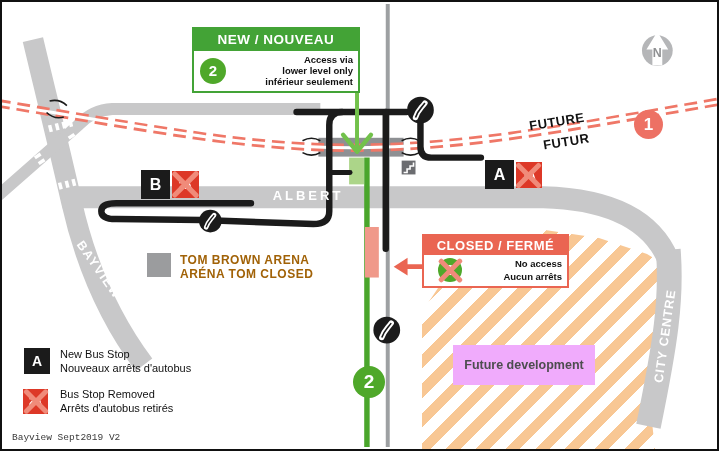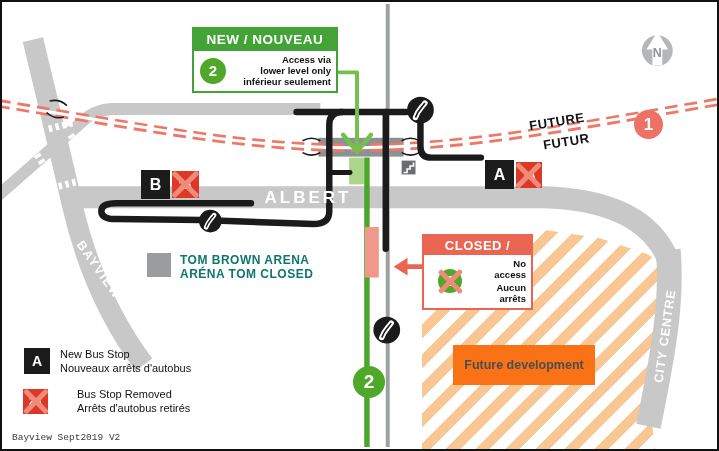--- a/index.html
+++ b/index.html
@@ -8,24 +8,24 @@
   .abs{position:absolute;}
   
   .hatch{position:absolute;inset:0;
     background:repeating-linear-gradient(135deg,#f8c794 0 10px,#ffffff 10px 21px);
     clip-path:polygon(543px 228px,597px 236px,645px 252px,671px 268px,664px 330px,650px 420px,
                       653px 447px,420px 447px,420px 310px,438px 283px,490px 253px);}
   svg.layer{position:absolute;left:0;top:0;width:715px;height:447px;}
   
   .infobox{position:absolute;background:#fff;box-sizing:border-box;}
   .infobox .hdr{color:#fff;font-weight:bold;text-align:center;}
-  .newbox{left:190px;top:25px;width:146px;border:2px solid #43a336;}
+  .newbox{left:190px;top:25px;width:168px;border:2px solid #43a336;}
   .newbox .hdr{background:#43a336;font-size:13.5px;line-height:22px;height:22px;letter-spacing:.5px;}
   .newbox .bodyrow{display:flex;align-items:center;padding:3px 5px 4px 6px;gap:6px;}
-  .closedbox{left:420px;top:232px;width:111px;border:2px solid #ea6552;}
+  .closedbox{left:420px;top:232px;width:147px;border:2px solid #ea6552;}
   .closedbox .hdr{background:#ea6552;font-size:13px;line-height:19px;height:19px;letter-spacing:.5px;}
   .closedbox .bodyrow{display:flex;align-items:center;padding:3px 5px 4px 6px;gap:25px;margin-left:8px;}
   .smalltxt{flex:1;text-align:right;color:#111;font-size:9.5px;line-height:11px;font-weight:bold;}
   .smalltxt .fr{margin-top:2px;}
   
   .badge{position:absolute;border-radius:50%;color:#fff;font-weight:bold;
          display:flex;align-items:center;justify-content:center;}
   .g-circle{background:#4fa82a;}
   .badge1{left:632px;top:108px;width:29px;height:29px;background:#ed7164;font-size:17px;}
   .badge2-map{left:351px;top:364px;width:32px;height:32px;font-size:19px;}
@@ -35,32 +35,32 @@
   .stop{position:absolute;background:#1b1b1b;color:#fff;font-weight:bold;
         display:flex;align-items:center;justify-content:center;}
   .removed{background:#dd3827;color:#fff;font-weight:bold;
         display:flex;align-items:center;justify-content:center;}
   .xmark::before,.xmark::after{content:"";position:absolute;left:-14%;top:calc(50% - 2.5px);
         width:128%;height:5px;background:#f08b7a;border-radius:2px;}
   .xmark::before{transform:rotate(45deg);}
   .xmark::after{transform:rotate(-45deg);}
   
   .street{position:absolute;color:#fff;font-weight:bold;white-space:nowrap;}
-  .albert{left:246px;top:186px;width:120px;text-align:center;font-size:17px;letter-spacing:3px;}
+  .albert{left:246px;top:186px;width:120px;text-align:center;font-size:13px;letter-spacing:3px;}
   .bayview{left:37px;top:261px;width:120px;text-align:center;font-size:12.5px;letter-spacing:1.5px;
            transform:rotate(55deg);}
   .citycentre{left:603px;top:327px;width:120px;text-align:center;font-size:12.5px;letter-spacing:1px;
            transform:rotate(-82deg);}
   .futurelbl{position:absolute;color:#111;font-weight:bold;font-size:13px;letter-spacing:.5px;
            transform:rotate(-9deg);white-space:nowrap;}
   
   .arena-sq{left:145px;top:251px;width:24px;height:24px;background:#9b9c9e;}
-  .arena-txt{left:178px;top:251px;color:#0f766e;font-weight:bold;font-size:12px;line-height:14px;
+  .arena-txt{left:178px;top:251px;color:#a16207;font-weight:bold;font-size:12px;line-height:14px;
              letter-spacing:.5px;white-space:nowrap;}
-  .futuredev{left:451px;top:343px;width:142px;height:40px;background:#f97316;color:#4c4d4f;
+  .futuredev{left:451px;top:343px;width:142px;height:40px;background:#f0abfc;color:#4c4d4f;
              font-weight:bold;font-size:12.5px;line-height:17px;text-align:center;
              display:flex;flex-direction:column;justify-content:center;}
   
   .legend-sq{position:absolute;}
   .legend-txt{position:absolute;color:#111;font-size:11px;line-height:13.5px;white-space:nowrap;}
   .b{font-weight:normal;}
   .footer{position:absolute;left:10px;top:430px;font-size:9.5px;color:#3a3a3a;font-family:Liberation Mono, monospace;}
 </style>
 </head>
 <body>
@@ -213,19 +213,19 @@
   </div>
 
   <div class="legend-sq stop" style="left:22px;top:346px;width:26px;height:26px;font-size:14px;">A</div>
   <div class="legend-txt" style="left:58px;top:346px;">
     <div><span class="b">New</span><span> Bus Stop</span></div>
     <div><span class="b">Nouveaux</span><span> arrêts d'autobus</span></div>
   </div>
   <div class="legend-sq removed xmark" style="left:21px;top:387px;width:25px;height:25px;font-size:10px;">
       <span>2A</span>
     </div>
-  <div class="legend-txt" style="left:58px;top:386px;margin-left:17px;">
+  <div class="legend-txt" style="left:58px;top:386px;">
     <div><span>Bus Stop </span><span class="b">Removed</span></div>
     <div><span>Arrêts d'autobus </span><span class="b">retirés</span></div>
   </div>
 
   <div class="footer">Bayview Sept2019 V2</div>
 </div>
 
 </body></html>

